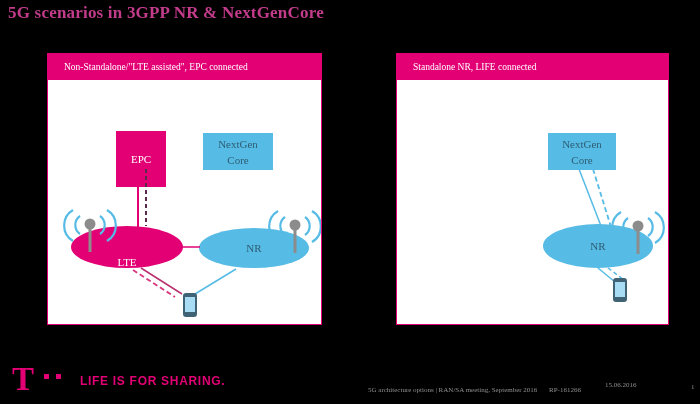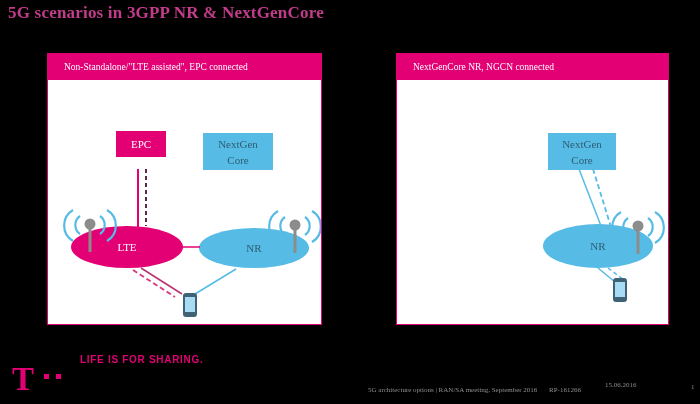--- a/index.html
+++ b/index.html
@@ -24,52 +24,52 @@
   .box {
     position:absolute; display:flex; align-items:center; justify-content:center;
     font-size:11px; text-align:center;
   }
   .box-epc { background:#e20074; color:#ffffff; }
   .box-blue { background:#56bbe5; color:#2f5d74; flex-direction:column; line-height:16px; }
   .ellipse {
     position:absolute; border-radius:50%; display:flex; align-items:center;
     justify-content:center; font-size:11px;
   }
-  .ellipse-magenta { background:#e20074; color:#ffffff; }
+  .ellipse-magenta { background:#e20074; color:#ffffff;align-items:flex-end; }
   .ellipse-blue { background:#56bbe5; color:#2f5d74; }
   svg.overlay { position:absolute; left:0; top:0; pointer-events:none; }
   
   .tlogo { position:absolute; left:12px; top:363px; width:60px; height:34px; color:#e20074; }
   .tlogo .t {
     position:absolute; left:0; top:0; font-size:33px; font-weight:bold; line-height:32px;
     font-family:"Liberation Serif", serif;
   }
   .tlogo .dot { position:absolute; top:11px; width:5px; height:5px; background:#e20074; }
   .tlogo .dot1 { left:32px; } .tlogo .dot2 { left:44px; }
   .tagline {
-    position:absolute; left:80px; top:354px; font-family:"Liberation Sans", sans-serif;
-    font-size:10px; font-weight:bold; letter-spacing:0.7px; color:#e20074;
+    position:absolute; left:80px; top:374px; font-family:"Liberation Sans", sans-serif;
+    font-size:12px; font-weight:bold; letter-spacing:0.7px; color:#e20074;
   }
   .foot { position:absolute; color:#8f8f8f; font-size:7px; white-space:nowrap; }
   .foot-title { left:368px; top:386px; }
   .foot-num   { left:549px; top:386px; }
   .foot-date  { left:605px; top:381px; }
   .foot-page  { left:691px; top:383px; }
 </style>
 </head>
 <body>
 
 <div class="slide">
 
   <div class="title">5G scenarios in 3GPP NR &amp; NextGenCore</div>
 
   <div class="panel panel-left">
     <div class="panel-header">Non-Standalone/"LTE assisted", EPC connected</div>
 
-    <div class="box box-epc" style="left:68px; top:77px; width:50px; height:26px;">
+    <div class="box box-epc" style="left:68px; top:77px; width:50px; height:56px;">
       <span>EPC</span>
     </div>
 
     <div class="box box-blue" style="left:155px; top:79px; width:70px; height:37px;">
       <span>NextGen</span>
       <span>Core</span>
     </div>
 
     <div class="ellipse ellipse-magenta" style="left:23px; top:172px; width:112px; height:42px;">
       <span>LTE</span>
@@ -109,21 +109,21 @@
       </g>
 
       <g>
         <rect x="135" y="239" width="14" height="24" rx="3" fill="#3f6374"></rect>
         <rect x="137" y="243" width="10" height="15" fill="#a8dcf5"></rect>
       </g>
     </svg>
   </div>
 
   <div class="panel panel-right">
-    <div class="panel-header">NextGenCore NR, NGCN connected</div>
+    <div class="panel-header">Standalone NR, LIFE connected</div>
 
     <div class="box box-blue" style="left:151px; top:79px; width:68px; height:37px;">
       <span>NextGen</span>
       <span>Core</span>
     </div>
 
     <div class="ellipse ellipse-blue" style="left:146px; top:170px; width:110px; height:44px;">
       <span>NR</span>
     </div>
 

